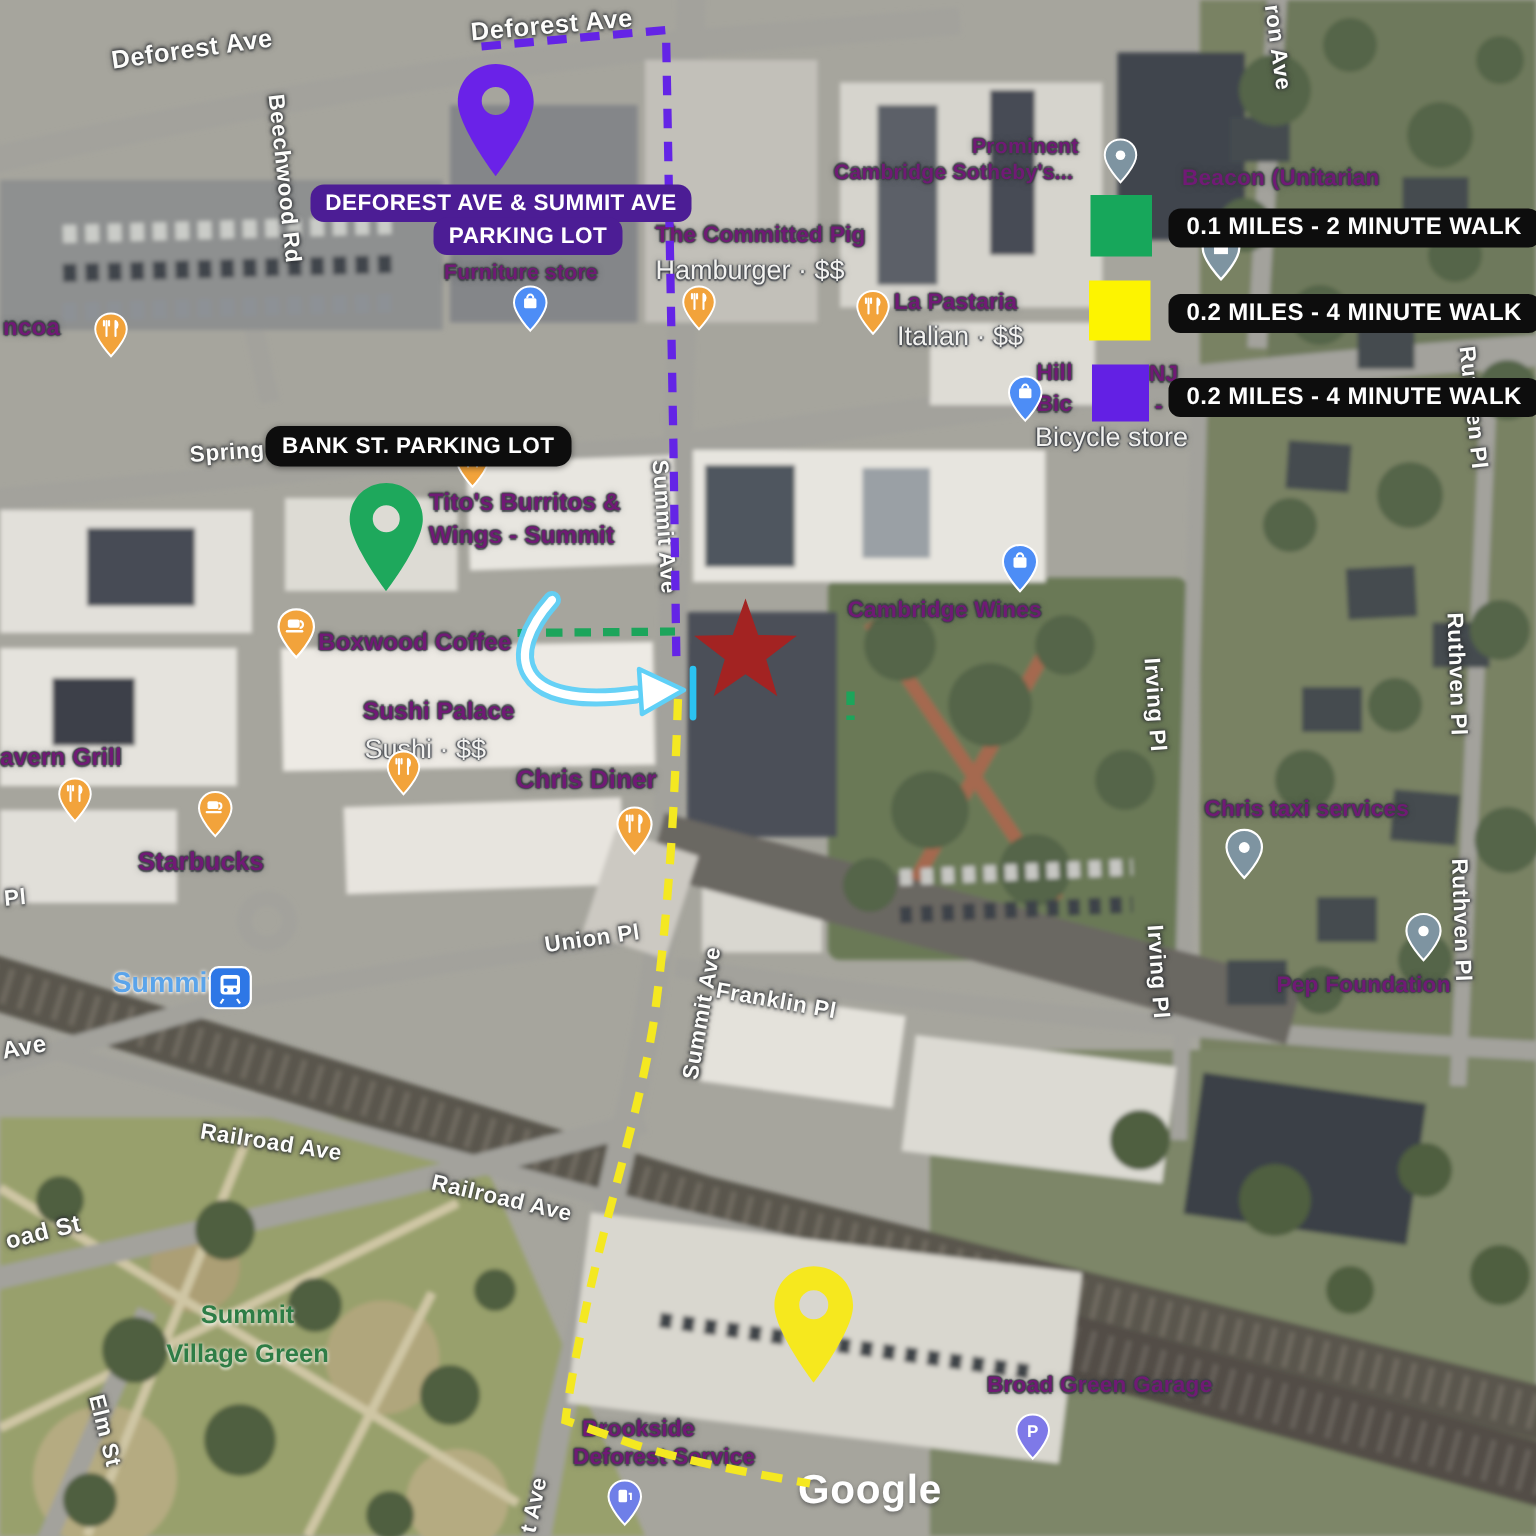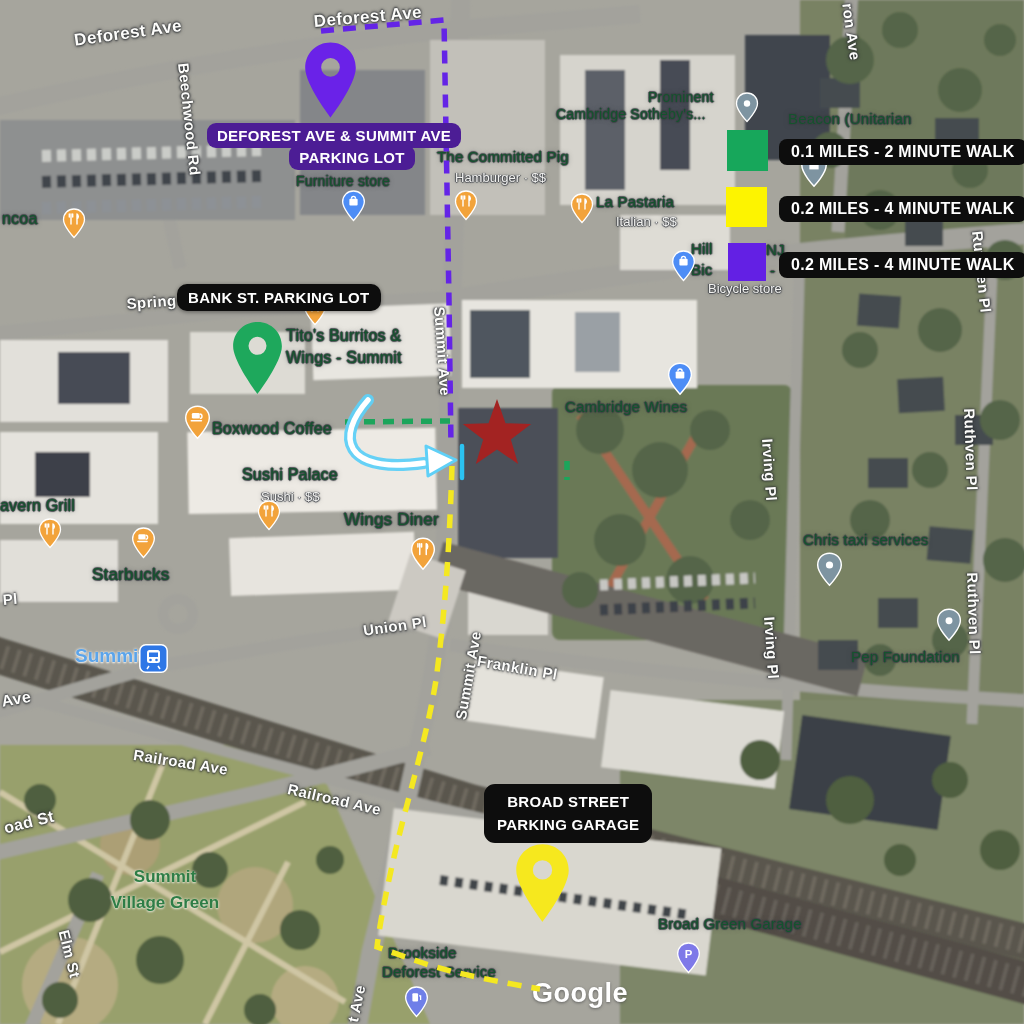--- a/index.html
+++ b/index.html
@@ -6,26 +6,26 @@
   .stage{position:relative;width:1024px;height:1024px;overflow:hidden;
          font-family:"Liberation Sans",sans-serif;background:#a7a69e;}
   .stage svg.base{position:absolute;left:0;top:0;z-index:1;}
   .stage svg.routes{position:absolute;left:0;top:0;z-index:4;pointer-events:none;}
   .abs{position:absolute;white-space:nowrap;}
   
   .street{z-index:2;font-size:15px;font-weight:700;color:#fdfdfb;letter-spacing:.4px;
           text-shadow:0 1px 2px rgba(45,48,52,.95),0 -1px 2px rgba(45,48,52,.8),0 0 4px rgba(45,48,52,.7);
           transform-origin:left top;}
   
-  .poi{z-index:3;font-size:15px;font-weight:400;color:#14532d;letter-spacing:.2px;
+  .poi{z-index:3;font-size:15px;font-weight:700;color:#701a75;letter-spacing:.2px;
        text-shadow:-1px 0 1px rgba(60,64,70,.9),1px 0 1px rgba(60,64,70,.9),
                     0 -1px 1px rgba(60,64,70,.9),0 1px 1px rgba(60,64,70,.9),0 0 5px rgba(60,64,70,.6);}
-  .poi-sub{z-index:3;font-size:13px;font-weight:400;color:#f2f2f0;
+  .poi-sub{z-index:3;font-size:18px;font-weight:400;color:#f2f2f0;
        text-shadow:-1px 0 1px rgba(60,64,70,.85),1px 0 1px rgba(60,64,70,.85),
-                    0 1px 1px rgba(60,64,70,.85),0 0 4px rgba(60,64,70,.55);margin-left:18px;}
+                    0 1px 1px rgba(60,64,70,.85),0 0 4px rgba(60,64,70,.55);}
   .green-lbl{z-index:2;font-size:17px;font-weight:700;color:#2e7d46;text-align:center;line-height:1.5;
        text-shadow:0 0 3px rgba(235,238,225,.9),0 1px 2px rgba(235,238,225,.8);}
   .transit{z-index:3;font-size:19px;font-weight:700;color:#5ba4ea;
        text-shadow:0 0 3px rgba(255,255,255,.95),0 1px 2px rgba(255,255,255,.85);}
   .google-logo{z-index:3;font-size:27px;font-weight:700;color:#fff;letter-spacing:.5px;
        text-shadow:0 1px 3px rgba(80,80,80,.8);}
   
   .pin{z-index:3;line-height:0;}
   
   .pill{position:absolute;z-index:6;background:#0d0d0d;color:#fff;font-weight:700;
@@ -265,21 +265,21 @@
   <div class="abs pin" style="left:257px;top:500px">
     <svg width="24" height="31" viewBox="0 0 24 31">
         <path d="M12 1C6 1 1.5 5.5 1.5 11.5c0 7 10.5 18 10.5 18s10.5-11 10.5-18C22.5 5.5 18 1 12 1z" fill="#f2a33b" stroke="#fff" stroke-width="1.3"></path>
         <g stroke="#fff" stroke-width="1.4" stroke-linecap="round">
           <path d="M9 6v4M7.3 6v3M10.7 6v3M9 10v6"></path>
           <path d="M15 6v10M15 6c1.8 1 1.8 4 0 5"></path>
         </g>
       </svg>
   </div>
 
-  <div class="abs poi" style="left:344px;top:510px;font-size:17px">Wings Diner</div>
+  <div class="abs poi" style="left:344px;top:510px;font-size:17px">Chris Diner</div>
   <div class="abs pin" style="left:410px;top:537px">
     <svg width="26" height="34" viewBox="0 0 24 31">
         <path d="M12 1C6 1 1.5 5.5 1.5 11.5c0 7 10.5 18 10.5 18s10.5-11 10.5-18C22.5 5.5 18 1 12 1z" fill="#f2a33b" stroke="#fff" stroke-width="1.3"></path>
         <g stroke="#fff" stroke-width="1.4" stroke-linecap="round">
           <path d="M9 6v4M7.3 6v3M10.7 6v3M9 10v6"></path>
           <path d="M15 6v10M15 6c1.8 1 1.8 4 0 5"></path>
         </g>
       </svg>
   </div>
 
@@ -453,24 +453,20 @@
     <svg width="76" height="76" viewBox="0 0 76 76">
         <polygon points="38,2 46.5,26.3 72.2,26.9 51.8,42.5 59.2,67.1 38,52.5 16.8,67.1 24.2,42.5 3.8,26.9 29.5,26.3" fill="#a32322"></polygon>
       </svg>
   </div>
 
   <div class="pill-stack" style="left:228px;top:123px;width:212px">
     <span>DEFOREST AVE &amp; SUMMIT AVE</span>
     <span>PARKING LOT</span>
   </div>
   <div class="pill" style="left:177px;top:284px">BANK ST. PARKING LOT</div>
-  <div class="pill-box" style="left:484px;top:784px">
-    <div>BROAD STREET</div>
-    <div>PARKING GARAGE</div>
-  </div>
 
   <div class="legend-swatch sw-green" style="left:727px;top:130px;width:41px;height:41px"></div>
   <div class="legend-pill" style="left:779px;top:139px">0.1 MILES - 2 MINUTE WALK</div>
   <div class="legend-swatch sw-yellow" style="left:726px;top:187px;width:41px;height:40px"></div>
   <div class="legend-pill" style="left:779px;top:196px">0.2 MILES - 4 MINUTE WALK</div>
   <div class="legend-swatch sw-purple" style="left:728px;top:243px;width:38px;height:38px"></div>
   <div class="legend-pill" style="left:779px;top:252px">0.2 MILES - 4 MINUTE WALK</div>
 
 </div>
 

